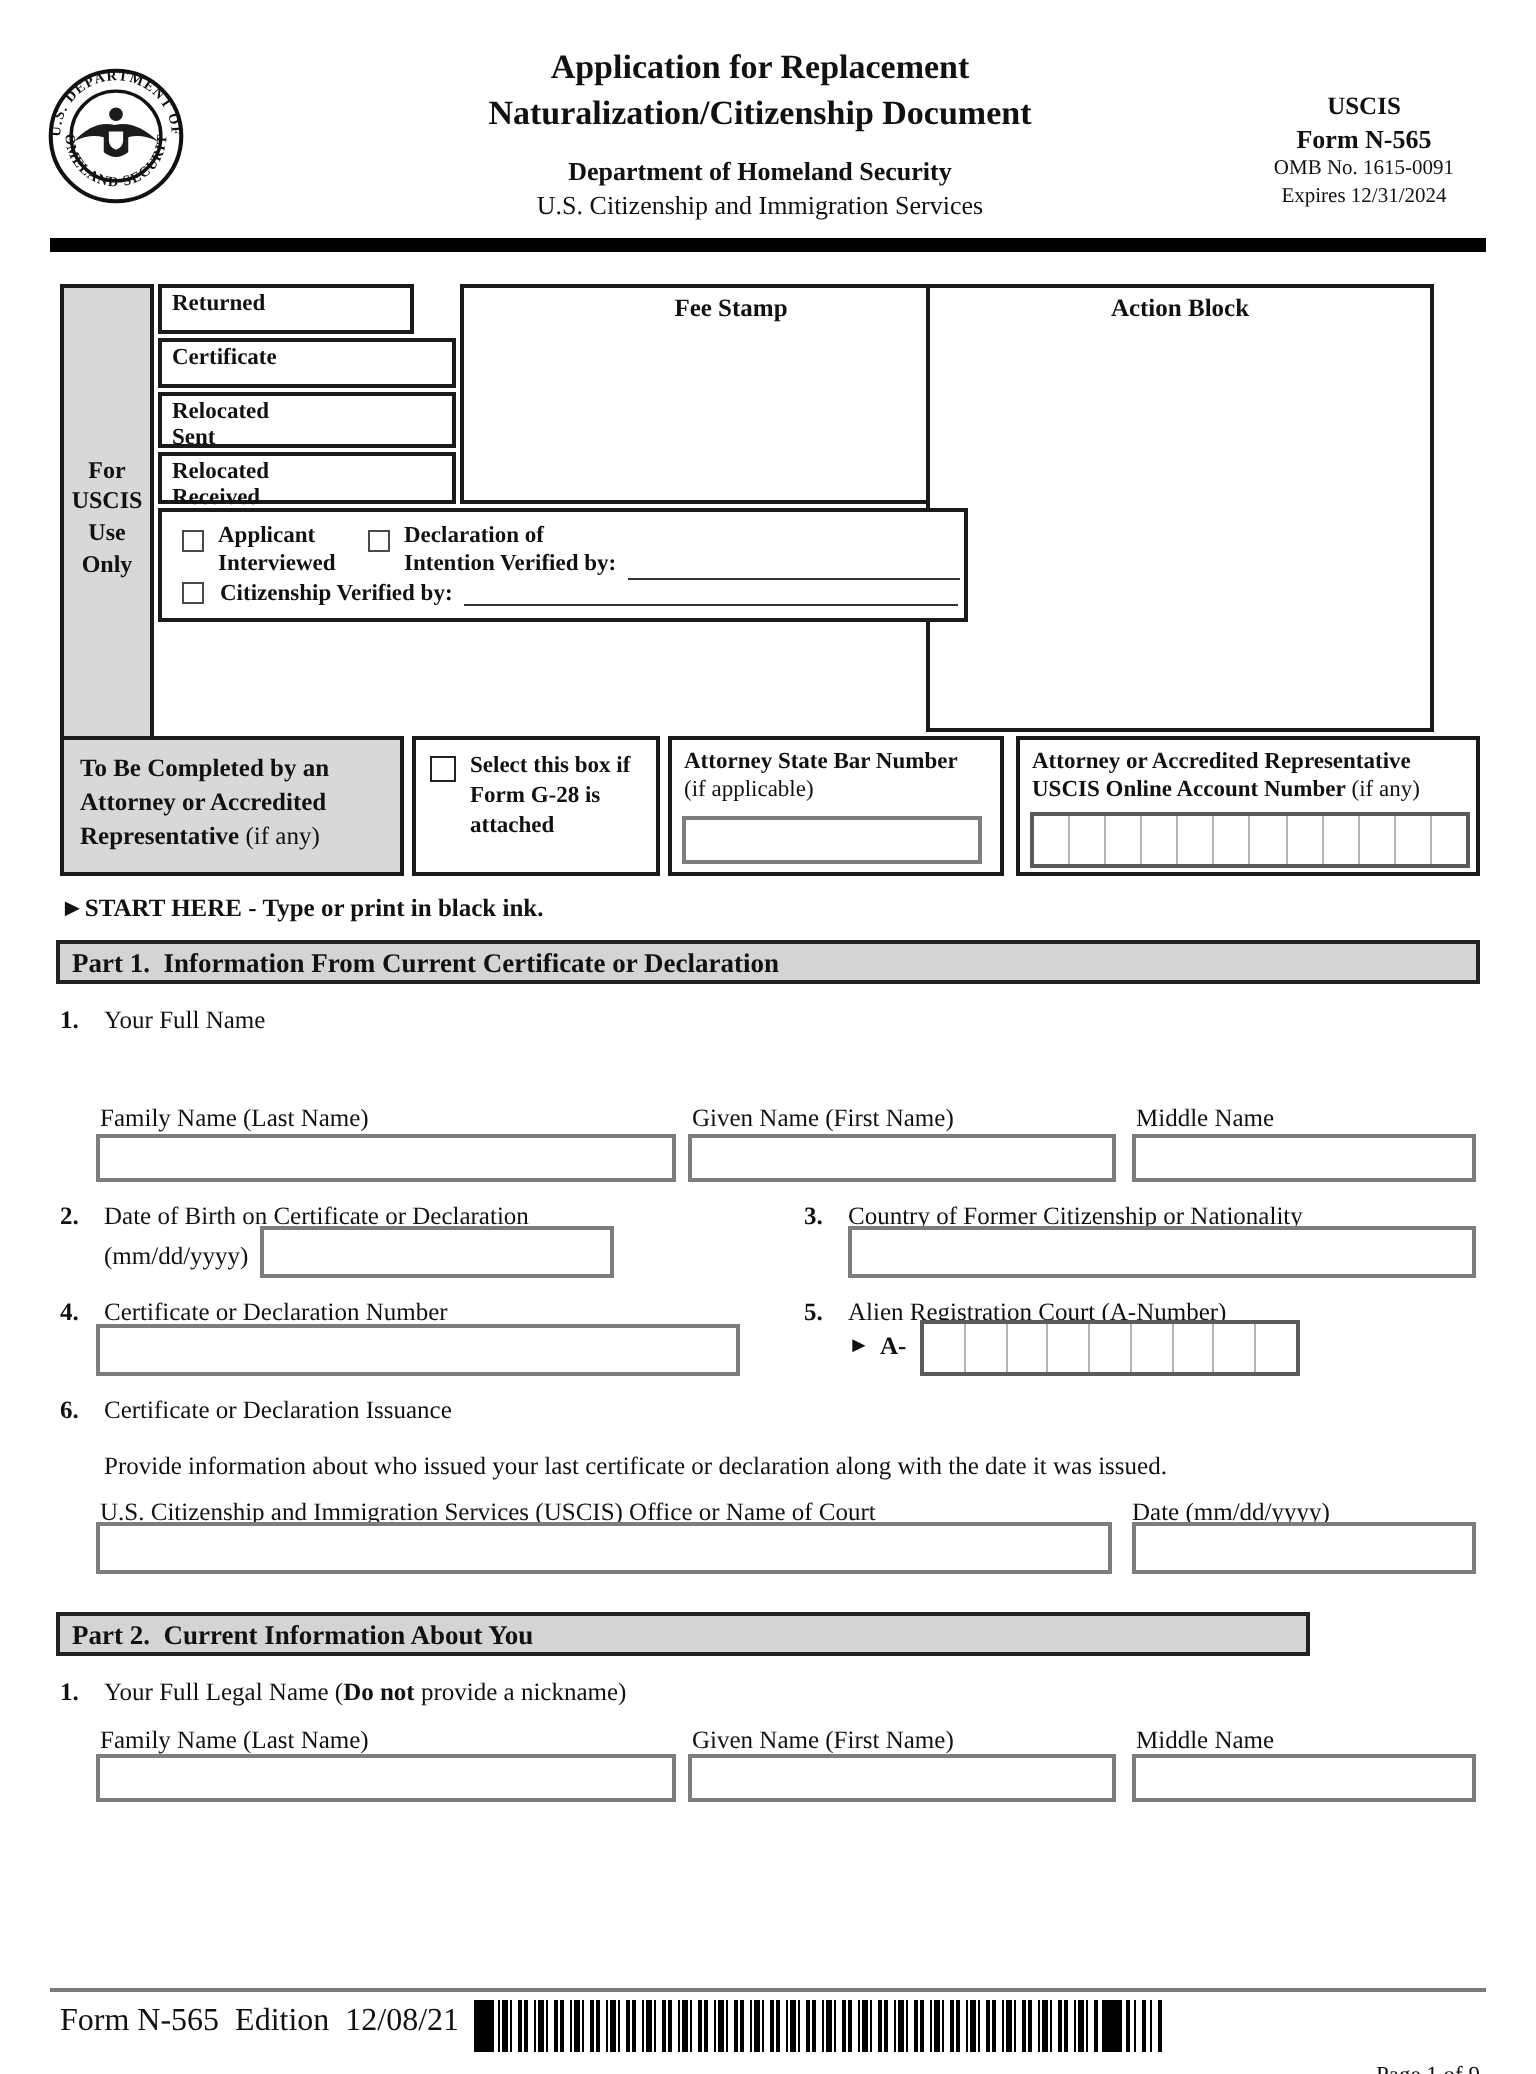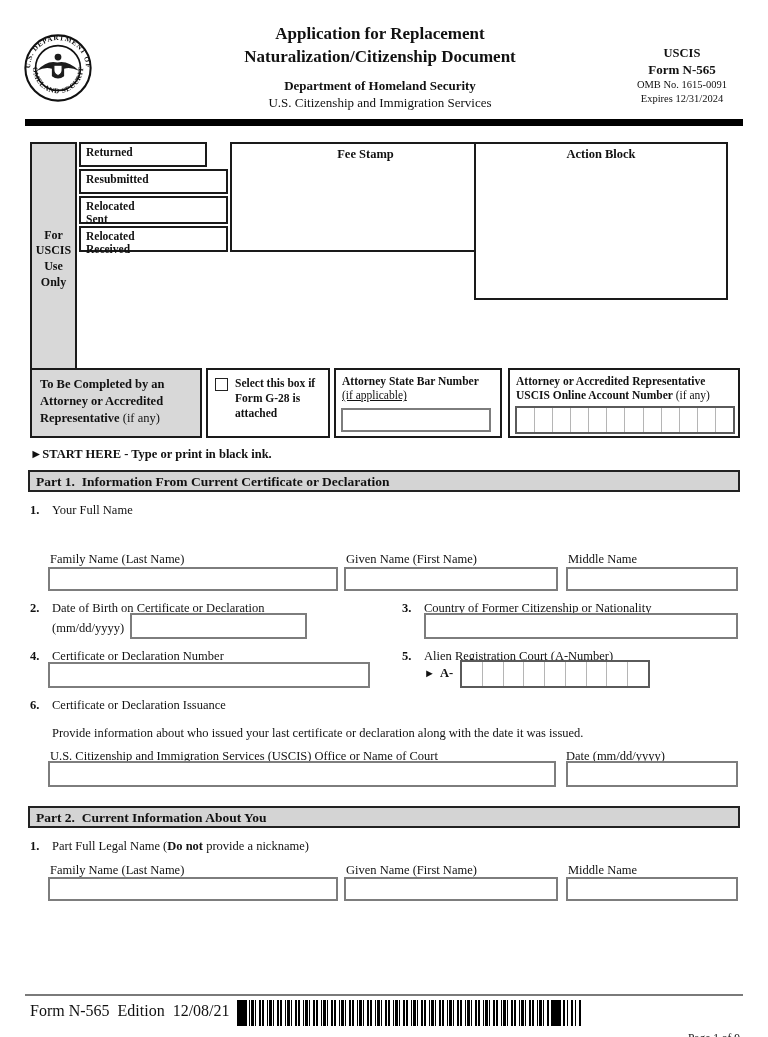--- a/index.html
+++ b/index.html
@@ -75,48 +75,68 @@
   </div>
 
   <div class="abs" style="left:25px;top:119px;width:718px;height:7px;background:#000;"></div>
 
   <div class="box gray ctr b preline" style="left:30px;top:142px;width:47px;height:234px;display:flex;align-items:center;justify-content:center;font-size:12px;line-height:1.3;">For
 USCIS
 Use
 Only</div>
 
   <div class="urow" style="left:79px;top:142px;width:128px;height:25px;">Returned</div>
-  <div class="urow" style="left:79px;top:169px;width:149px;height:25px;">Resubmitted</div>
+  <div class="urow" style="left:79px;top:169px;width:149px;height:25px;">Certificate</div>
   <div class="urow" style="left:79px;top:196px;width:149px;height:28px;">Relocated
 Sent</div>
   <div class="urow" style="left:79px;top:226px;width:149px;height:26px;">Relocated
 Received</div>
 
   <div class="box" style="left:230px;top:142px;width:254px;height:110px;">
     <div class="ctr b" style="font-size:12.5px;padding-top:3px;padding-left:17px;">Fee Stamp</div>
   </div>
 
-  <div class="box" style="left:474px;top:142px;width:254px;height:158px;">
+  <div class="box" style="left:463px;top:142px;width:254px;height:224px;">
     <div class="ctr b" style="font-size:12.5px;padding-top:3px;">Action Block</div>
   </div>
 
+  <div class="box" style="left:79px;top:254px;width:405px;height:57px;">
+    <div class="cb" style="position:absolute;left:10px;top:9px;"></div>
+    <div class="b preline" style="position:absolute;left:28px;top:6px;font-size:11.5px;line-height:1.2;">Applicant
+Interviewed</div>
+
+    <div class="cb" style="position:absolute;left:103px;top:9px;"></div>
+    <div style="position:absolute;left:121px;top:6px;width:278px;">
+      <div class="b" style="font-size:11.5px;line-height:1.2;">Declaration of</div>
+      <div style="display:flex;align-items:flex-end;">
+        <span class="b" style="font-size:11.5px;line-height:1.2;">Intention Verified by:</span>
+        <span class="uline" style="flex:1;margin-left:6px;height:12px;"></span>
+      </div>
+    </div>
+
+    <div style="position:absolute;left:10px;top:34px;width:388px;display:flex;align-items:flex-end;">
+      <div class="cb" style="margin-bottom:1px;"></div>
+      <span class="b" style="font-size:11.5px;margin-left:8px;">Citizenship Verified by:</span>
+      <span class="uline" style="flex:1;margin-left:6px;height:12px;"></span>
+    </div>
+  </div>
 
 
   <div class="box gray" style="left:30px;top:368px;width:172px;height:70px;padding:6px 8px;font-size:12.5px;line-height:1.35;">
     <span class="b">To Be Completed by an Attorney or Accredited Representative</span><span class="pre"> (if any)</span>
   </div>
 
   <div class="box" style="left:206px;top:368px;width:124px;height:70px;padding:6px 5px;display:flex;">
     <div class="cbL" style="margin:2px 7px 0 2px;"></div>
     <div class="b" style="font-size:11.5px;line-height:1.3;">Select this box if Form G-28 is attached</div>
   </div>
 
   <div class="box" style="left:334px;top:368px;width:168px;height:70px;padding:4px 6px;">
     <div class="b" style="font-size:11.5px;line-height:1.25;">Attorney State Bar Number</div>
-    <div style="font-size:11.5px;line-height:1.25;text-decoration:underline;">(if applicable)</div>
+    <div style="font-size:11.5px;line-height:1.25;">(if applicable)</div>
     <input class="fld" style="left: 5px; top: 38px; width: 150px; height: 24px;">
   </div>
 
   <div class="box" style="left:508px;top:368px;width:232px;height:70px;padding:4px 6px;">
     <div style="font-size:11.5px;line-height:1.25;">
       <span class="b">Attorney or Accredited Representative USCIS Online Account Number</span><span class="pre"> (if any)</span>
     </div>
     <div class="segbox" style="left:5px;top:36px;width:220px;height:28px;">
         <span class="seg"></span>
         <span class="seg"></span>
@@ -177,24 +197,24 @@
     </div>
 
   <div class="abs b lbl" style="left:30px;top:698px;">6.</div>
   <div class="abs lbl" style="left:52px;top:698px;">Certificate or Declaration Issuance</div>
   <div class="abs lbl" style="left:50px;top:749px;">U.S. Citizenship and Immigration Services (USCIS) Office or Name of Court</div>
   <div class="abs lbl" style="left:52px;top:726px;">Provide information about who issued your last certificate or declaration along with the date it was issued.</div>
   <div class="abs lbl" style="left:566px;top:749px;">Date (mm/dd/yyyy)</div>
   <input class="fld" style="left: 48px; top: 761px; width: 508px; height: 26px;">
   <input class="fld" style="left: 566px; top: 761px; width: 172px; height: 26px;">
 
-  <div class="bar" style="left:28px;top:806px;width:712px;height:22px;">Part 2.  Current Information About You</div>
+  <div class="bar" style="left:28px;top:806px;width:627px;height:22px;">Part 2.  Current Information About You</div>
 
   <div class="abs b lbl" style="left:30px;top:839px;">1.</div>
-  <div class="abs lbl" style="left:52px;top:839px;white-space:pre-wrap;"><span>Part Full Legal Name (</span><span class="b">Do not</span><span> provide a nickname)</span></div>
+  <div class="abs lbl" style="left:52px;top:839px;white-space:pre-wrap;"><span>Your Full Legal Name (</span><span class="b">Do not</span><span> provide a nickname)</span></div>
 
   <div class="abs lbl" style="left:50px;top:863px;">Family Name (Last Name)</div>
   <div class="abs lbl" style="left:346px;top:863px;">Given Name (First Name)</div>
   <div class="abs lbl" style="left:568px;top:863px;">Middle Name</div>
   <input class="fld" style="left: 48px; top: 877px; width: 290px; height: 24px;">
   <input class="fld" style="left: 344px; top: 877px; width: 214px; height: 24px;">
   <input class="fld" style="left: 566px; top: 877px; width: 172px; height: 24px;">
 
   <div class="abs" style="left:25px;top:994px;width:718px;height:2px;background:#7a7a7a;"></div>
   <div class="abs pre" style="left:30px;top:1002px;font-size:16px;">Form N-565  Edition  12/08/21</div>

